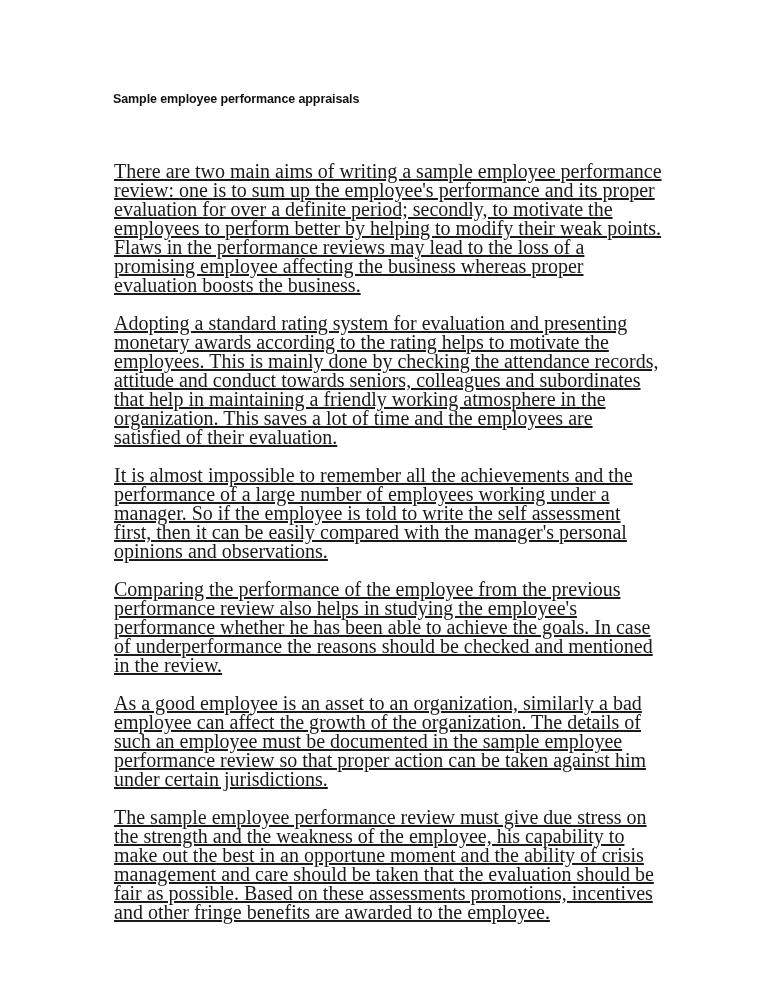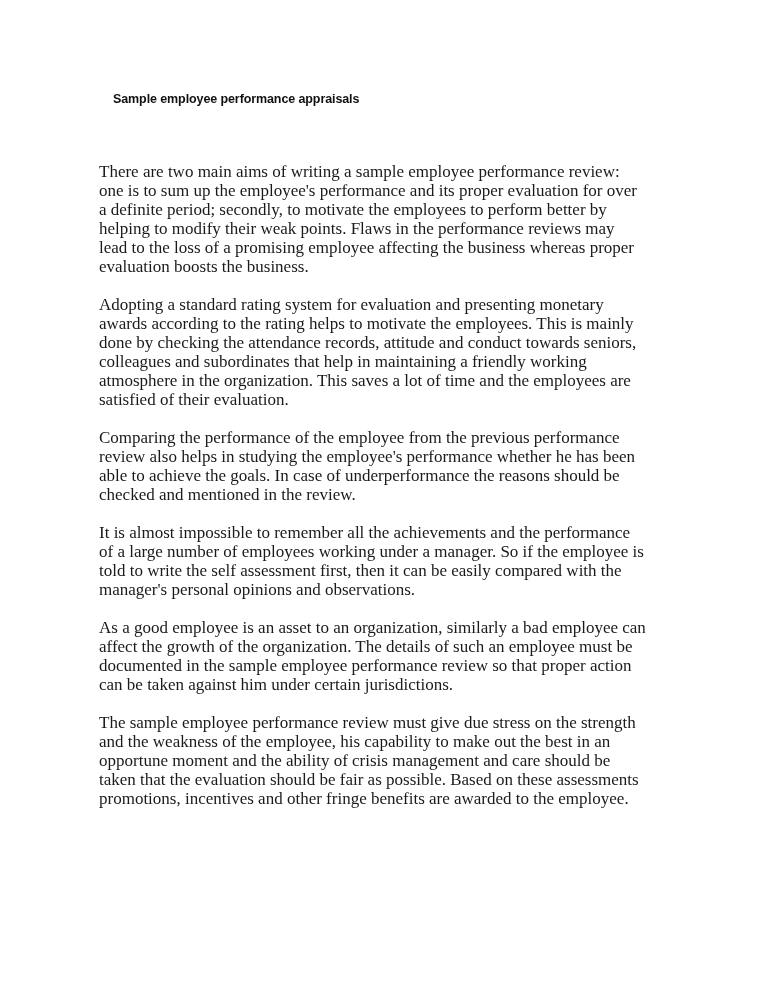--- a/index.html
+++ b/index.html
@@ -28,27 +28,28 @@
       top: 92px;
       font-family: "Liberation Sans", sans-serif;
       font-weight: bold;
       font-size: 12.5px;
       color: #111111;
       margin: 0;
       letter-spacing: -0.1px;
     }
     .body-text {
       position: absolute;
-      left: 99px;
+      left: 114px;
       top: 162px;
       width: 548px;
       font-family: "Liberation Serif", serif;
-      font-size: 17px;
+      font-size: 20px;
       line-height: 19px;
       color: #1a1a1a;
+      text-decoration: underline;
     }
     .body-text p {
       margin: 0 0 19px 0;
     }
     .footer-para {
       margin-top: 38px !important;
     }
     .link {
       color: #1f1fa8;
       font-weight: bold;
@@ -58,19 +59,19 @@
   </style>
 </head>
 <body>
 
 <div class="page">
   <h1 class="doc-title">Sample employee performance appraisals</h1>
 
   <div class="body-text">
     <p>There are two main aims of writing a sample employee performance review: one is to sum up the employee's performance and its proper evaluation for over a definite period; secondly, to motivate the employees to perform better by helping to modify their weak points. Flaws in the performance reviews may lead to the loss of a promising employee affecting the business whereas proper evaluation boosts the business.</p>
     <p>Adopting a standard rating system for evaluation and presenting monetary awards according to the rating helps to motivate the employees. This is mainly done by checking the attendance records, attitude and conduct towards seniors, colleagues and subordinates that help in maintaining a friendly working atmosphere in the organization. This saves a lot of time and the employees are satisfied of their evaluation.</p>
+    <p>It is almost impossible to remember all the achievements and the performance of a large number of employees working under a manager. So if the employee is told to write the self assessment first, then it can be easily compared with the manager's personal opinions and observations.</p>
     <p>Comparing the performance of the employee from the previous performance review also helps in studying the employee's performance whether he has been able to achieve the goals. In case of underperformance the reasons should be checked and mentioned in the review.</p>
-    <p>It is almost impossible to remember all the achievements and the performance of a large number of employees working under a manager. So if the employee is told to write the self assessment first, then it can be easily compared with the manager's personal opinions and observations.</p>
     <p>As a good employee is an asset to an organization, similarly a bad employee can affect the growth of the organization. The details of such an employee must be documented in the sample employee performance review so that proper action can be taken against him under certain jurisdictions.</p>
     <p>The sample employee performance review must give due stress on the strength and the weakness of the employee, his capability to make out the best in an opportune moment and the ability of crisis management and care should be taken that the evaluation should be fair as possible. Based on these assessments promotions, incentives and other fringe benefits are awarded to the employee.</p>
 
   </div>
 </div>
 
 </body></html>

